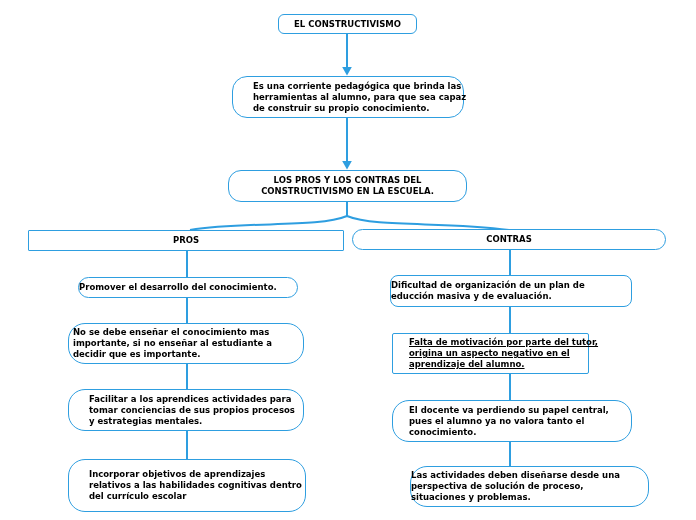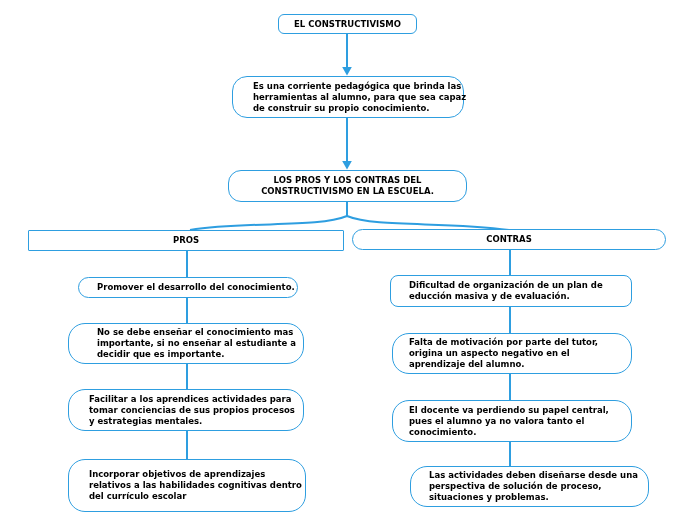--- a/index.html
+++ b/index.html
@@ -20,33 +20,33 @@
     border:1.5px solid var(--accent,#2E9EE0);
     display:flex;
     align-items:center;
     font-weight:bold;
     font-size:8.5px;
     line-height:11px;
     color:#000000;
     white-space:pre;
   }
   .node.center{justify-content:center;text-align:center;}
-  .node.left{padding-left:18px;text-align:left;}
+  .node.left{text-align:left;}
   
   #root-node     {left:278px;top:14px; width:139px;height:20px;border-radius:6px;}
   #definition    {left:232px;top:76px; width:232px;height:42px;border-radius:15px;}
   #question      {left:228px;top:170px;width:239px;height:32px;border-radius:13px;}
   #pros-header   {left:28px; top:230px;width:316px;height:21px;border-radius:1px;}
   #contras-header{left:352px;top:229px;width:314px;height:21px;border-radius:11px;}
   #pros-0   {left:78px; top:277px;width:220px;height:21px;border-radius:11px;}
   #pros-1   {left:68px; top:323px;width:236px;height:41px;border-radius:17px;}
   #pros-2   {left:68px; top:389px;width:236px;height:42px;border-radius:17px;}
   #pros-3   {left:68px; top:459px;width:238px;height:53px;border-radius:17px;}
   #contras-0{left:390px;top:275px;width:242px;height:32px;border-radius:8px;}
-  #contras-1{left:392px;top:333px;width:240px;height:41px;border-radius:17px;}
+  #contras-1{left:392px;top:333px;width:197px;height:41px;border-radius:2px;text-decoration:underline;}
   #contras-2{left:392px;top:400px;width:240px;height:42px;border-radius:17px;}
   #contras-3{left:390px;top:466px;width:239px;height:41px;border-radius:17px;margin-left:20px;}
 </style>
 </head>
 <body>
 
 <div id="canvas">
 
   <svg id="connectors" viewBox="0 0 696 520" xmlns="http://www.w3.org/2000/svg">
 
@@ -77,21 +77,21 @@
 herramientas al alumno, para que sea capaz
 de construir su propio conocimiento.</div>
 
   <div class="node center" id="question">LOS PROS Y LOS CONTRAS DEL
 CONSTRUCTIVISMO EN LA ESCUELA.</div>
 
   <div class="node center" id="pros-header">PROS</div>
   <div class="node center" id="contras-header">CONTRAS</div>
 
   <div class="node left" id="pros-0">Promover el desarrollo del conocimiento.</div>
-  <div class="node left" id="pros-1" style="padding-left:28px">No se debe enseñar el conocimiento mas
+  <div class="node left" id="pros-1" style="padding-left:4px">No se debe enseñar el conocimiento mas
 importante, si no enseñar al estudiante a
 decidir que es importante.</div>
   <div class="node left" id="pros-2" style="padding-left:20px">Facilitar a los aprendices actividades para
 tomar conciencias de sus propios procesos
 y estrategias mentales.</div>
   <div class="node left" id="pros-3" style="padding-left:20px">Incorporar objetivos de aprendizajes
 relativos a las habilidades cognitivas dentro
 del currículo escolar</div>
 
   <div class="node left" id="contras-0">Dificultad de organización de un plan de

